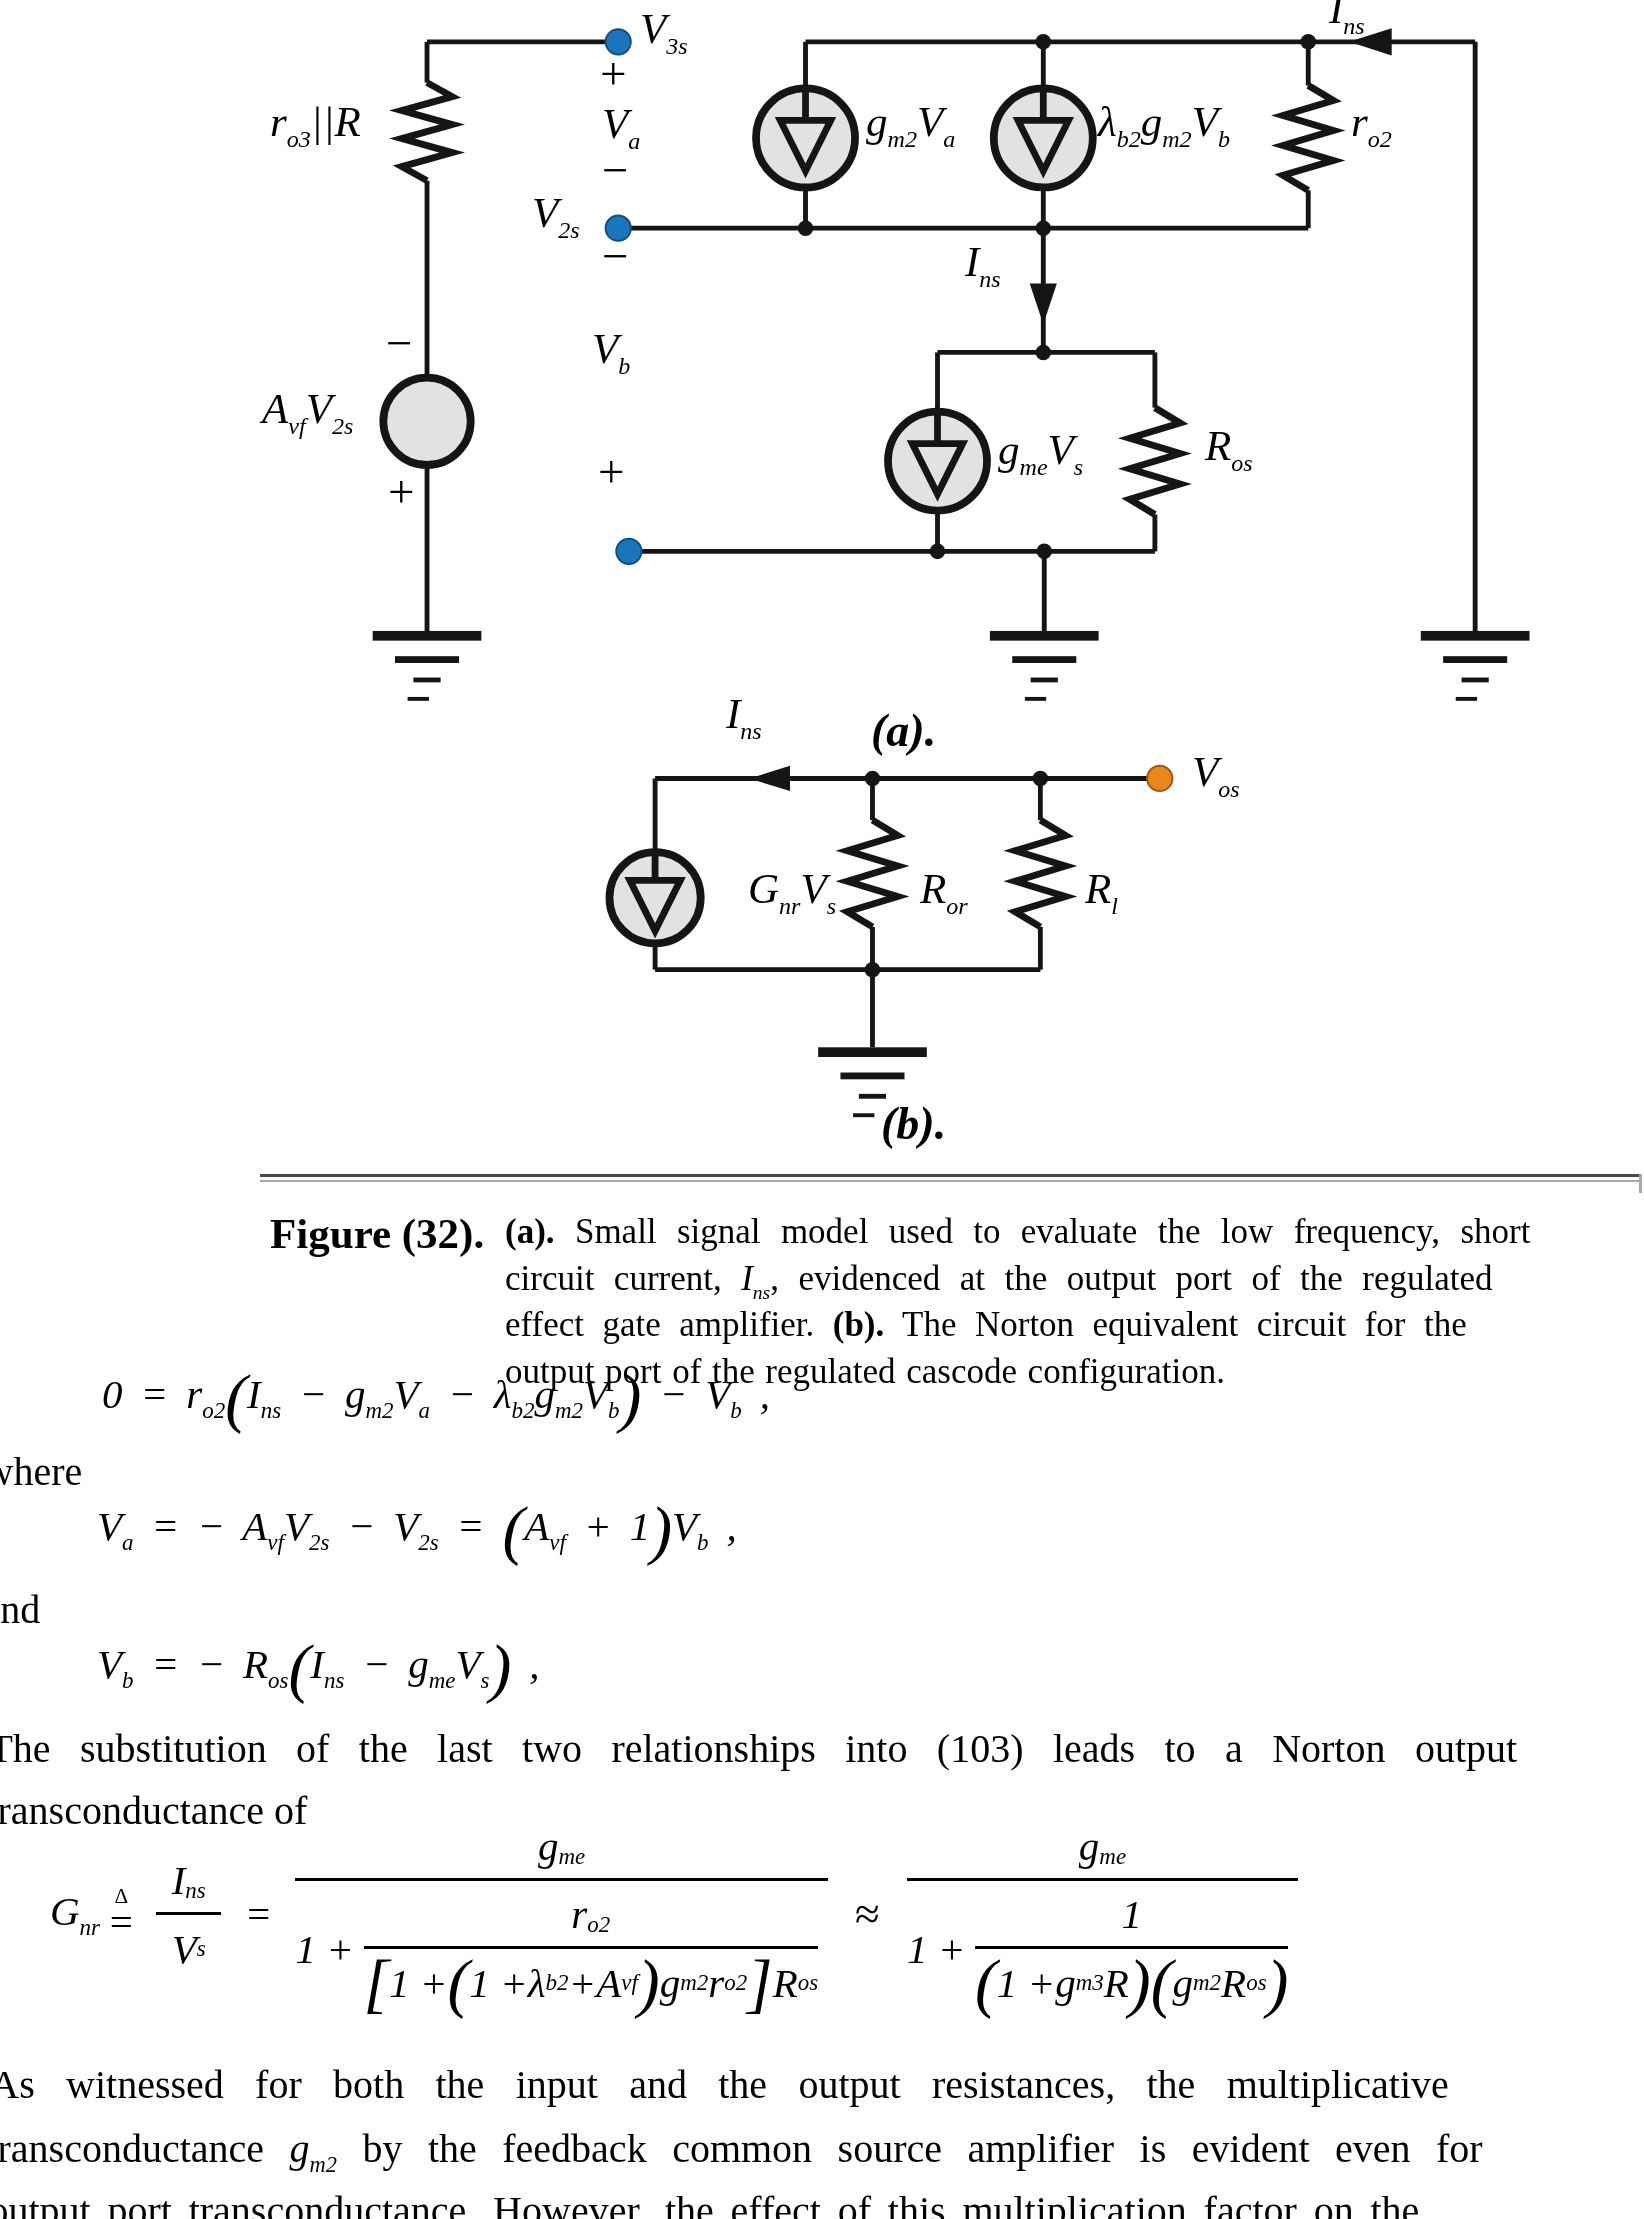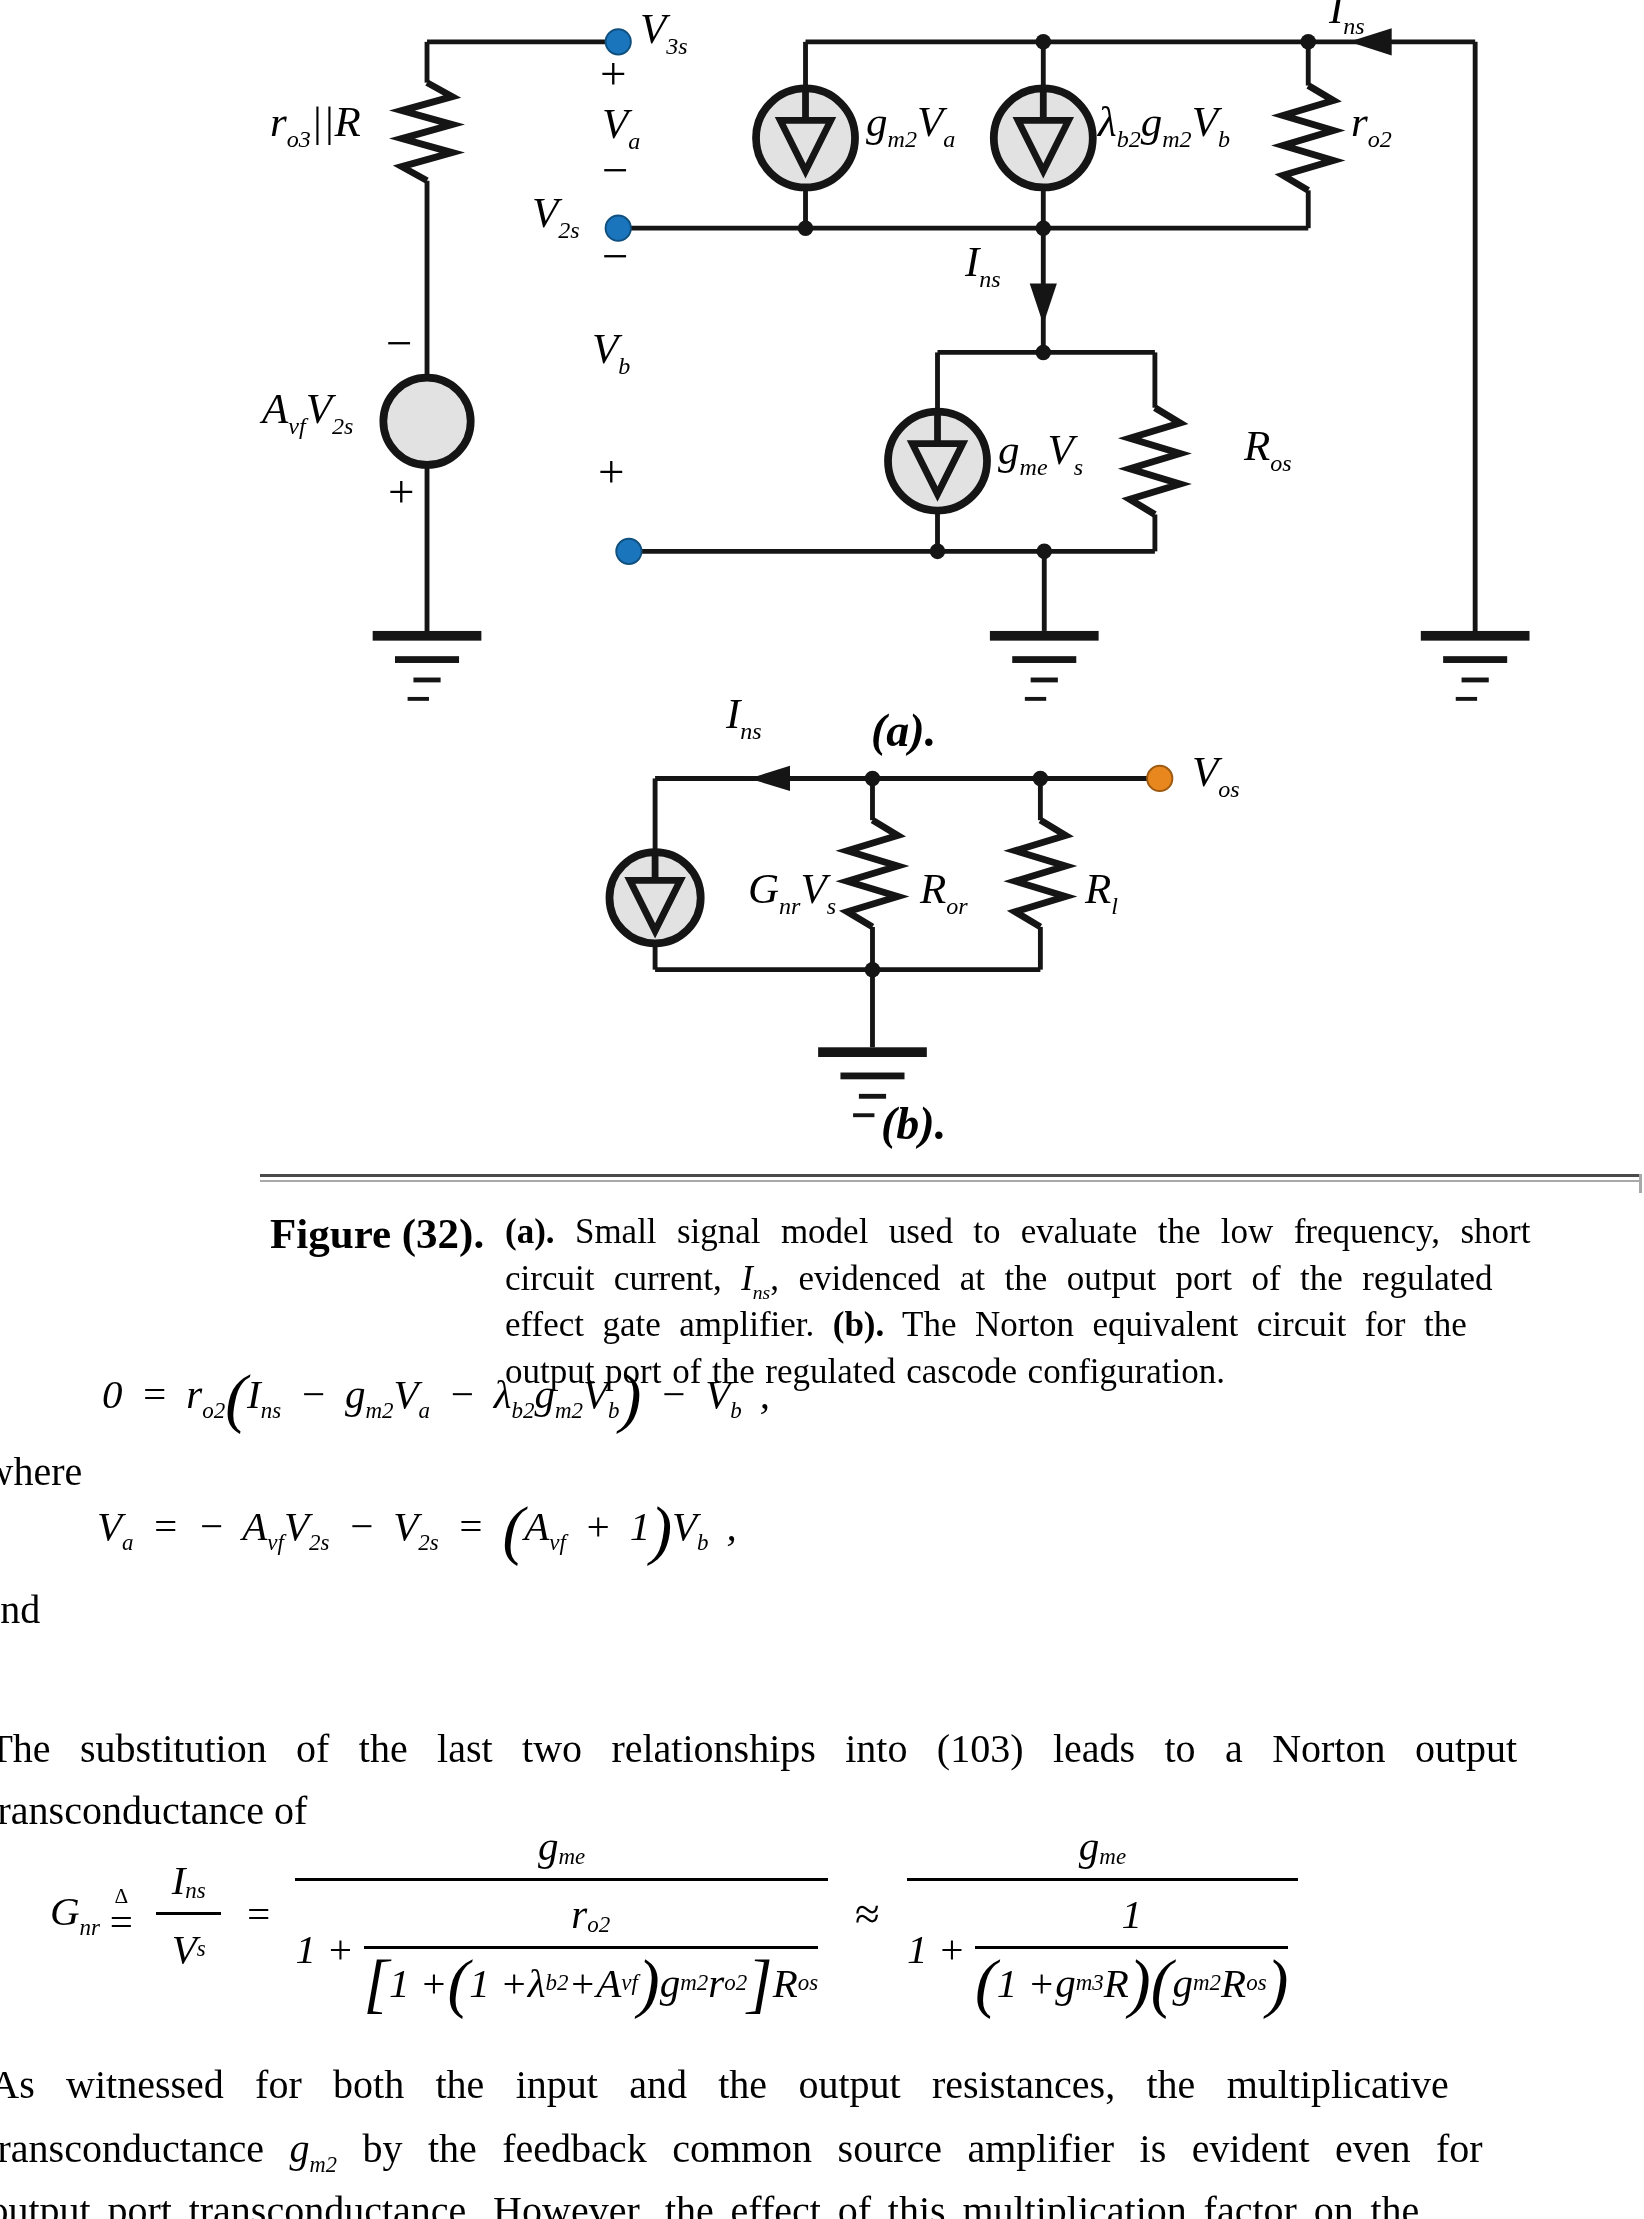--- a/index.html
+++ b/index.html
@@ -165,21 +165,21 @@
   <div class="sign" style="left:386px;top:320px;">−</div>
   <div class="clabel" style="left:592px;top:326px;"><span>V</span><span class="ts">b</span></div>
   <div class="sign" style="left:388px;top:468px;">+</div>
   <div class="sign" style="left:598px;top:448px;">+</div>
   <div class="clabel" style="left:866px;top:99px;"><span>g</span><span class="ts">m2</span><span>V</span><span class="ts">a</span></div>
   <div class="clabel" style="left:1098px;top:99px;"><span>λ</span><span class="ts">b2</span><span>g</span><span class="ts">m2</span><span>V</span><span class="ts">b</span></div>
   <div class="clabel" style="left:1351px;top:99px;"><span>r</span><span class="ts">o2</span></div>
   <div class="clabel" style="left:1329px;top:-13.6px;"><span>I</span><span class="ts">ns</span></div>
   <div class="clabel" style="left:965px;top:239px;"><span>I</span><span class="ts">ns</span></div>
   <div class="clabel" style="left:998px;top:427px;"><span>g</span><span class="ts">me</span><span>V</span><span class="ts">s</span></div>
-  <div class="clabel" style="left:1205px;top:423px;margin-left:39px;"><span>R</span><span class="ts">os</span></div>
+  <div class="clabel" style="left:1205px;top:423px;"><span>R</span><span class="ts">os</span></div>
   <div class="partlab" style="left:871px;top:704px;">(a).</div>
 
   <div class="clabel" style="left:726px;top:691px;"><span>I</span><span class="ts">ns</span></div>
   <div class="clabel" style="left:748px;top:866px;"><span>G</span><span class="ts">nr</span><span>V</span><span class="ts">s</span></div>
   <div class="clabel" style="left:920px;top:866px;"><span>R</span><span class="ts">or</span></div>
   <div class="clabel" style="left:1085px;top:866px;"><span>R</span><span class="ts">l</span></div>
   <div class="clabel" style="left:1192px;top:749px;"><span>V</span><span class="ts">os</span></div>
   <div class="partlab" style="left:881px;top:1097px;">(b).</div>
 
   <div class="rule" style="left:260px;top:1174px;width:1382px;height:2.9px;"></div>
@@ -189,20 +189,21 @@
   <div class="figlab" style="top:1209px;">Figure (32).</div>
   <div class="capline" style="top:1209px;word-spacing:11.6px;"><span class="tb">(a).</span><span> Small signal model used to evaluate the low frequency, short</span></div>
   <div class="capline" style="top:1256px;word-spacing:10.7px;"><span>circuit current, </span><span class="ti">I</span><span class="ts ti">ns</span><span>, evidenced at the output port of the regulated</span></div>
   <div class="capline" style="top:1302px;word-spacing:9.7px;"><span>effect gate amplifier.  </span><span class="tb">(b).</span><span> The Norton equivalent circuit for the</span></div>
   <div class="capline" style="top:1349px;word-spacing:1.9px;"><span>output port of the regulated cascode configuration.</span></div>
 
   <div class="eq" style="left:102px;top:1370px;"><span>0 = </span><span>r</span><span class="ts">o2</span><span class="tbig">(</span><span>I</span><span class="ts">ns</span><span> − </span><span>g</span><span class="ts">m2</span><span>V</span><span class="ts">a</span><span> − </span><span>λ</span><span class="ts">b2</span><span>g</span><span class="ts">m2</span><span>V</span><span class="ts">b</span><span class="tbig">)</span><span> − </span><span>V</span><span class="ts">b</span><span> ,</span></div>
   <div class="plaintext" style="left:-15.5px;top:1448px;">where</div>
   <div class="eq" style="left:97px;top:1502px;"><span>V</span><span class="ts">a</span><span> = − </span><span>A</span><span class="ts">vf</span><span>V</span><span class="ts">2s</span><span> − </span><span>V</span><span class="ts">2s</span><span> = </span><span class="tbig">(</span><span>A</span><span class="ts">vf</span><span> + 1</span><span class="tbig">)</span><span>V</span><span class="ts">b</span><span> ,</span></div>
   <div class="plaintext" style="left:-17.5px;top:1586px;">and</div>
+  <div class="eq" style="left:97px;top:1640px;"><span>V</span><span class="ts">b</span><span> = − </span><span>R</span><span class="ts">os</span><span class="tbig">(</span><span>I</span><span class="ts">ns</span><span> − </span><span>g</span><span class="ts">me</span><span>V</span><span class="ts">s</span><span class="tbig">)</span><span> ,</span></div>
 
   <div class="bodyline" style="left:-11.6px;top:1725px;word-spacing:19.4px;width:1844px;"><span>The substitution of the last two relationships into (103) leads to a Norton output</span></div>
   <div class="bodyline" style="left:-13.6px;top:1787px;"><span>transconductance of</span></div>
 
   <div class="bigeq" style="left:50px;top:1822px;">
     <span><span>G</span><span class="ts">nr</span></span>
     <span class="defeq">
       <span class="d">Δ</span>
       <span class="e">=</span>
     </span>

